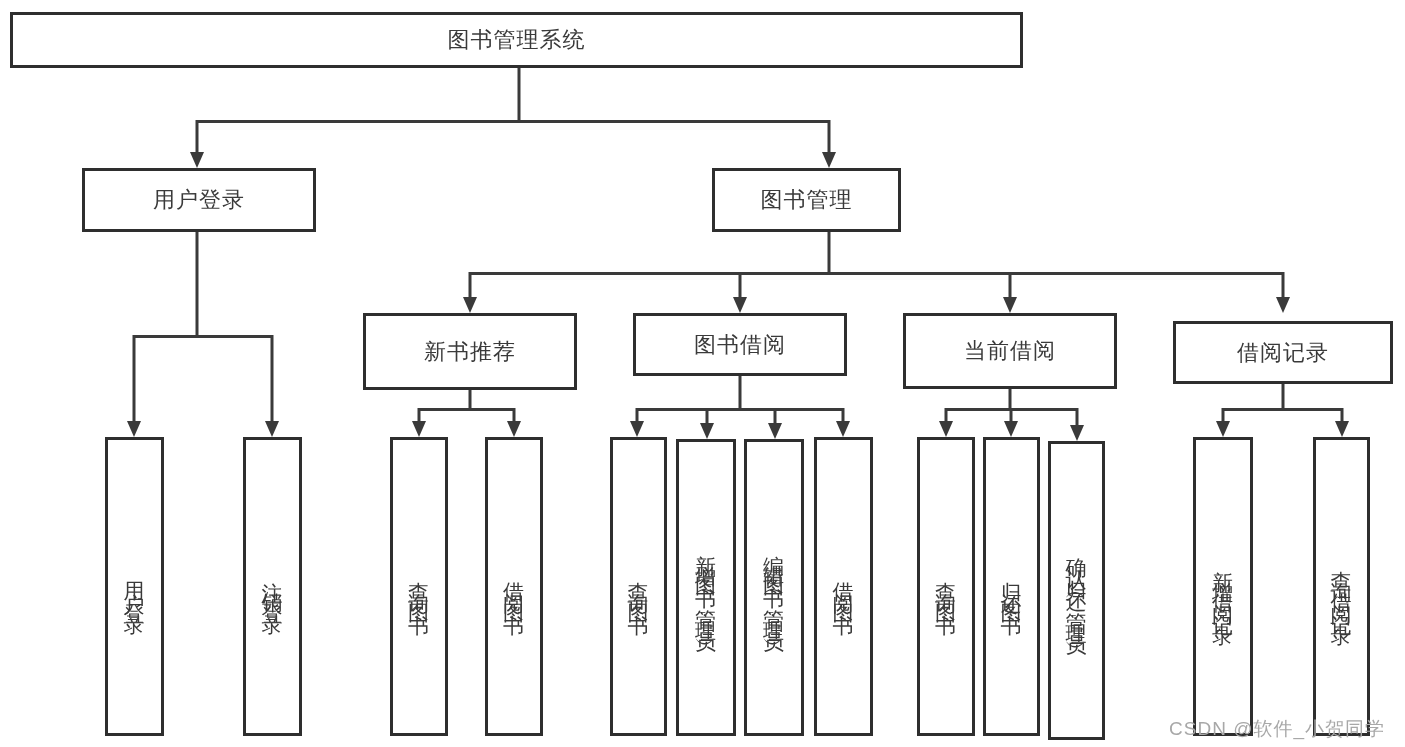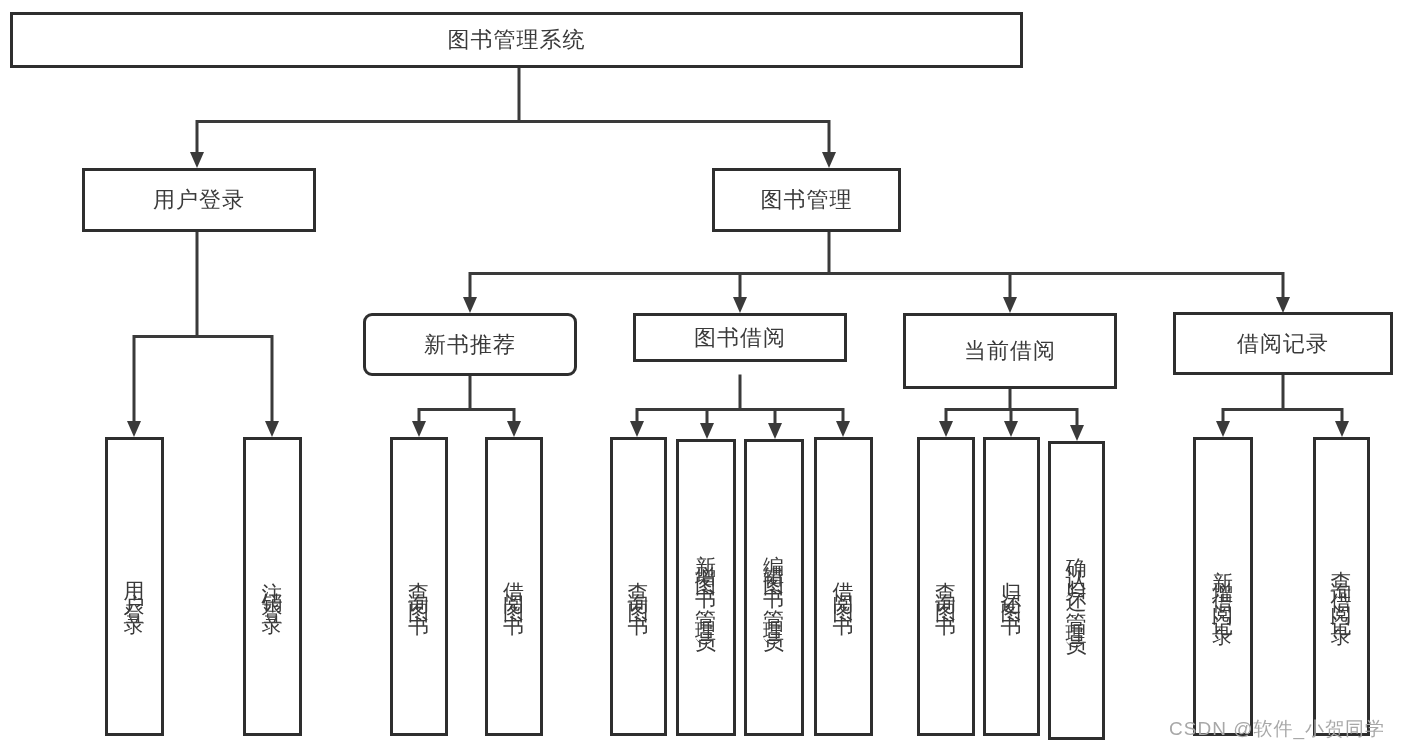--- a/index.html
+++ b/index.html
@@ -114,30 +114,30 @@
     <span class="h-label">图书管理系统</span>
   </div>
 
   <div class="box" style="left:82px; top:168px; width:234px; height:64px;">
     <span class="h-label">用户登录</span>
   </div>
   <div class="box" style="left:712px; top:168px; width:189px; height:64px;">
     <span class="h-label">图书管理</span>
   </div>
 
-  <div class="box" style="left:363px; top:313px; width:214px; height:63px;border-radius:9px;">
+  <div class="box" style="left:363px; top:313px; width:214px; height:77px;">
     <span class="h-label">新书推荐</span>
   </div>
-  <div class="box" style="left:633px; top:313px; width:214px; height:49px;">
+  <div class="box" style="left:633px; top:313px; width:214px; height:63px;">
     <span class="h-label">图书借阅</span>
   </div>
   <div class="box" style="left:903px; top:313px; width:214px; height:76px;">
     <span class="h-label">当前借阅</span>
   </div>
-  <div class="box" style="left:1173px; top:312px; width:220px; height:63px;">
+  <div class="box" style="left:1173px; top:321px; width:220px; height:63px;">
     <span class="h-label">借阅记录</span>
   </div>
 
   <div class="box" style="left:105px; top:437px; width:59px; height:299px;">
     <span class="v-label">用户登录</span>
   </div>
   <div class="box" style="left:243px; top:437px; width:59px; height:299px;">
     <span class="v-label">注销登录</span>
   </div>
 

